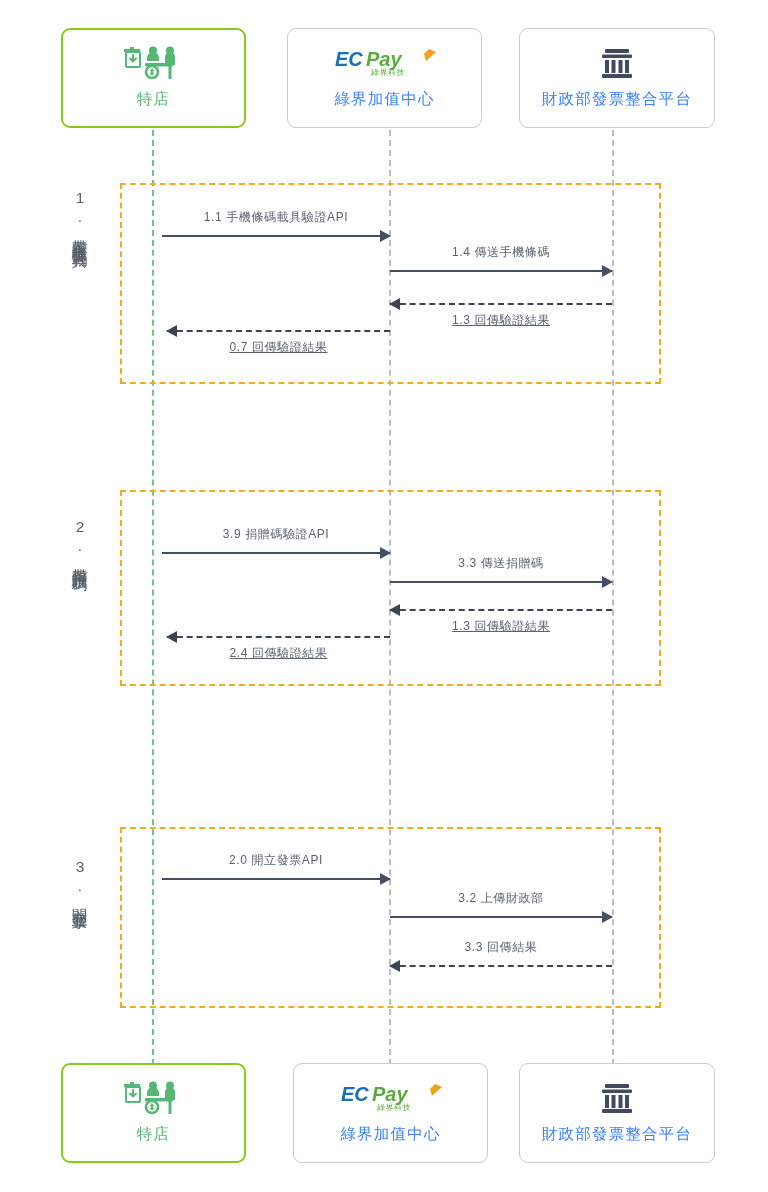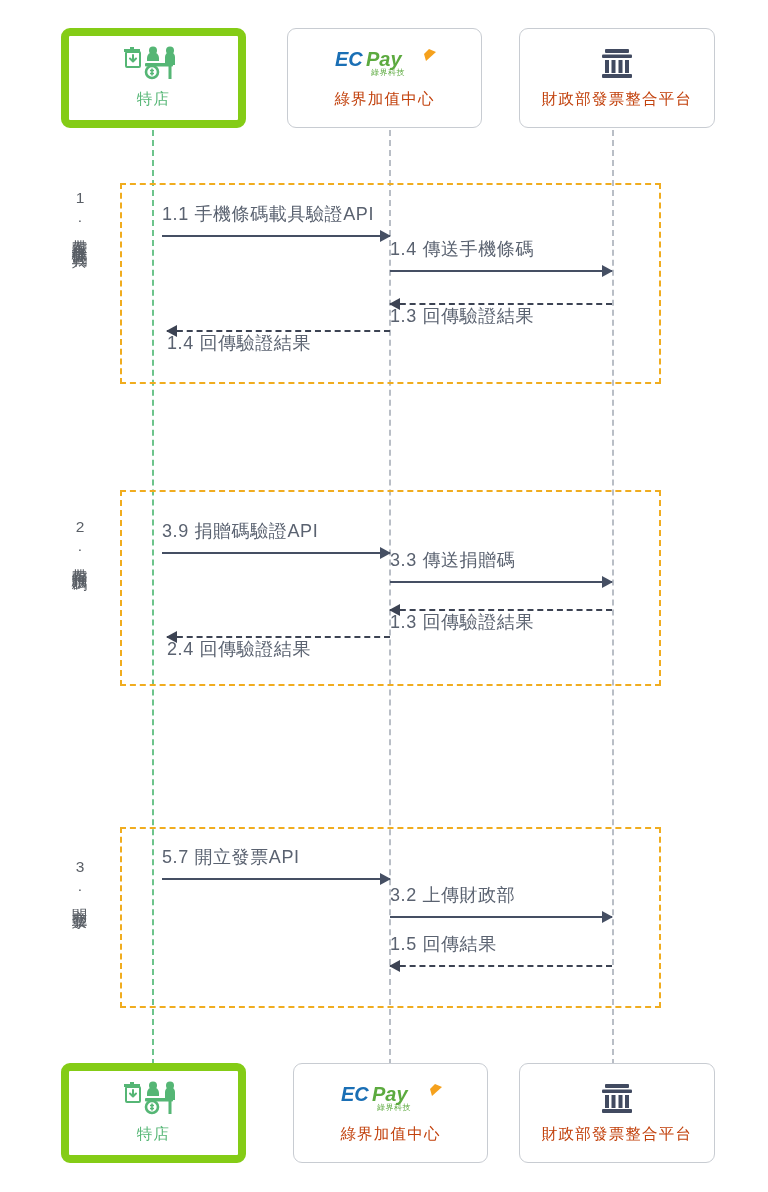--- a/index.html
+++ b/index.html
@@ -28,26 +28,26 @@
     box-sizing: border-box;
     border: 1px solid #c8ccd2;
     border-radius: 9px;
     background: #ffffff;
     display: flex;
     flex-direction: column;
     align-items: center;
     justify-content: center;
   }
   .actor-box.merchant {
-    border: 8px solid #84cc16;
+    border: 2px solid #84cc16;
   }
   .actor-label {
     font-size: 15.5px;
     letter-spacing: 1.2px;
-    color: #c2410c;
+    color: #3b82f6;
     margin-top: 9px;
     white-space: nowrap;
   }
   .actor-box.merchant .actor-label {
     color: #55b675;
   }
   .actor-icon {
     height: 34px;
     display: flex;
     align-items: center;
@@ -122,30 +122,30 @@
   .msg.to-right .head {
     right: -1px;
     border-left: 11px solid #454f63;
   }
   .msg.to-left .head {
     left: -1px;
     border-right: 11px solid #3c4353;
   }
   .msg .caption {
     position: absolute;
-    font-size: 18px;
+    font-size: 12px;
     letter-spacing: 0.6px;
     color: #5a6270;
     white-space: nowrap;
-    text-align: left;
+    text-align: center;
     width: 100%;
     left: 0;
   }
   .msg .caption.above { bottom: 9px; }
-  .msg .caption.below { top: 1px; }
+  .msg .caption.below { top: 9px; text-decoration: underline; }
 </style>
 </head>
 <body>
 
 <div id="stage">
 
   <div class="actor-box merchant" style="left:61px; top:28px; width:185px; height:100px;">
     <span class="actor-icon">
       <svg width="62" height="34" viewBox="0 0 62 34" aria-hidden="true">
         <g fill="#55b675">
@@ -218,21 +218,21 @@
 
   <div class="msg dashed to-left" style="left:390px; top:303px; width:222px;">
     <div class="line" style="width:222px;"></div>
     <div class="head"></div>
     <div class="caption below">1.3 回傳驗證結果</div>
   </div>
 
   <div class="msg dashed to-left" style="left:167px; top:330px; width:223px;">
     <div class="line" style="width:223px;"></div>
     <div class="head"></div>
-    <div class="caption below">1.4 回傳驗證結果</div>
+    <div class="caption below">0.7 回傳驗證結果</div>
   </div>
 
   <div class="frame" style="left:120px; top:490px; width:541px; height:196px;"></div>
   <div class="stage-label" style="left:68px; top:518px;">2.帶有捐贈碼</div>
 
   <div class="msg to-right" style="left:162px; top:552px; width:228px;">
     <div class="line" style="width:228px;"></div>
     <div class="head"></div>
     <div class="caption above">3.9 捐贈碼驗證API</div>
   </div>
@@ -254,33 +254,33 @@
     <div class="head"></div>
     <div class="caption below">2.4 回傳驗證結果</div>
   </div>
 
   <div class="frame" style="left:120px; top:827px; width:541px; height:181px;"></div>
   <div class="stage-label" style="left:68px; top:858px;">3.開立發票</div>
 
   <div class="msg to-right" style="left:162px; top:878px; width:228px;">
     <div class="line" style="width:228px;"></div>
     <div class="head"></div>
-    <div class="caption above">5.7 開立發票API</div>
+    <div class="caption above">2.0 開立發票API</div>
   </div>
 
   <div class="msg to-right" style="left:390px; top:916px; width:222px;">
     <div class="line" style="width:222px;"></div>
     <div class="head"></div>
     <div class="caption above">3.2 上傳財政部</div>
   </div>
 
   <div class="msg dashed to-left" style="left:390px; top:965px; width:222px;">
     <div class="line" style="width:222px;"></div>
     <div class="head"></div>
-    <div class="caption above">1.5 回傳結果</div>
+    <div class="caption above">3.3 回傳結果</div>
   </div>
 
   <div class="actor-box merchant" style="left:61px; top:1063px; width:185px; height:100px;">
     <span class="actor-icon">
       <svg width="62" height="34" viewBox="0 0 62 34" aria-hidden="true">
         <g fill="#55b675">
           <path d="M1 3 h6 v-2 h4 v2 h6 v3 h-16 z"></path>
           <rect x="3" y="6" width="14" height="15" rx="1" fill="none" stroke="#55b675" stroke-width="2"></rect>
           <path d="M10 9 v6 M7 12.5 l3 3 l3 -3" stroke="#55b675" stroke-width="2" fill="none" stroke-linecap="round" stroke-linejoin="round"></path>
           <circle cx="30" cy="4.5" r="4"></circle>

